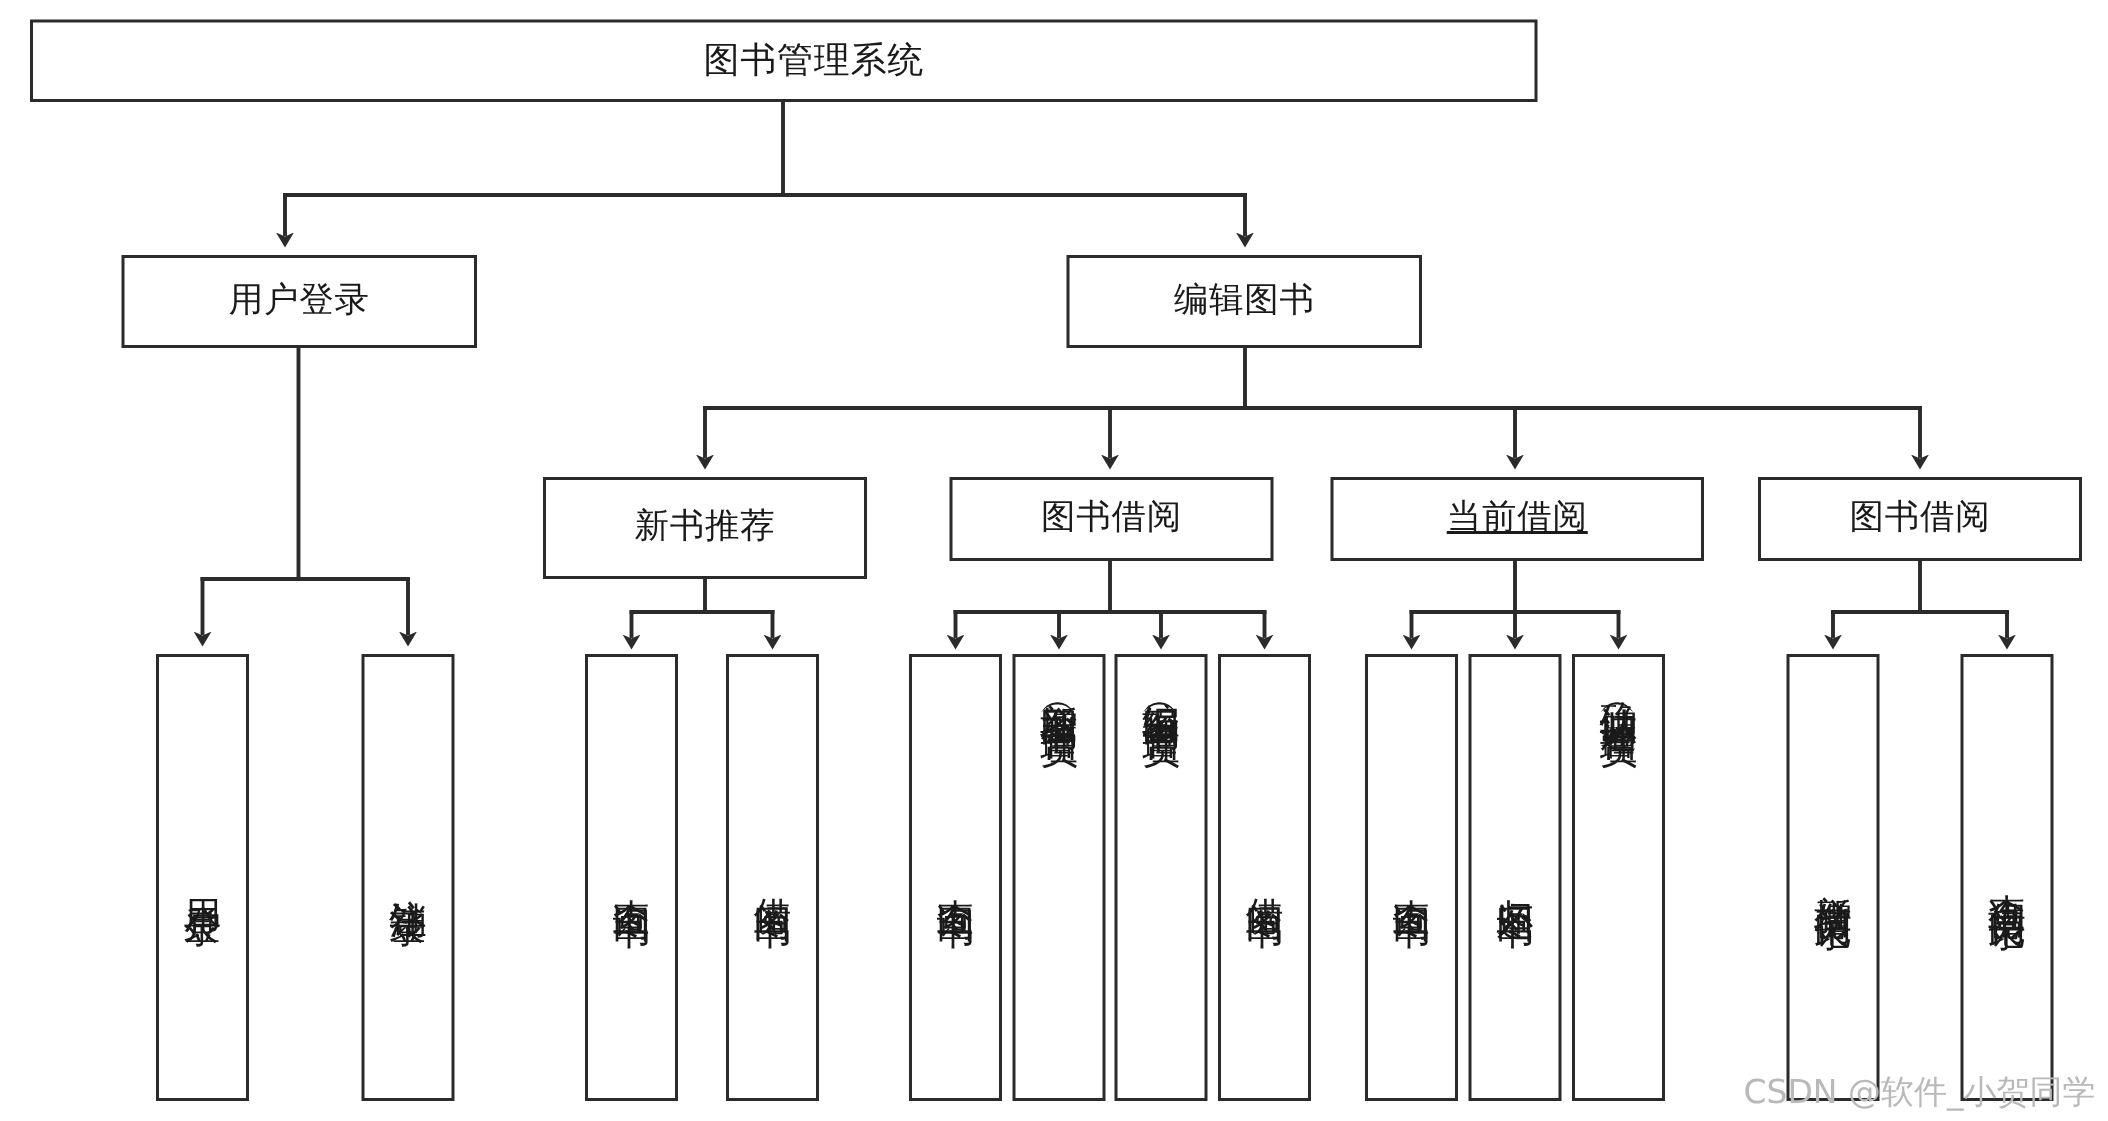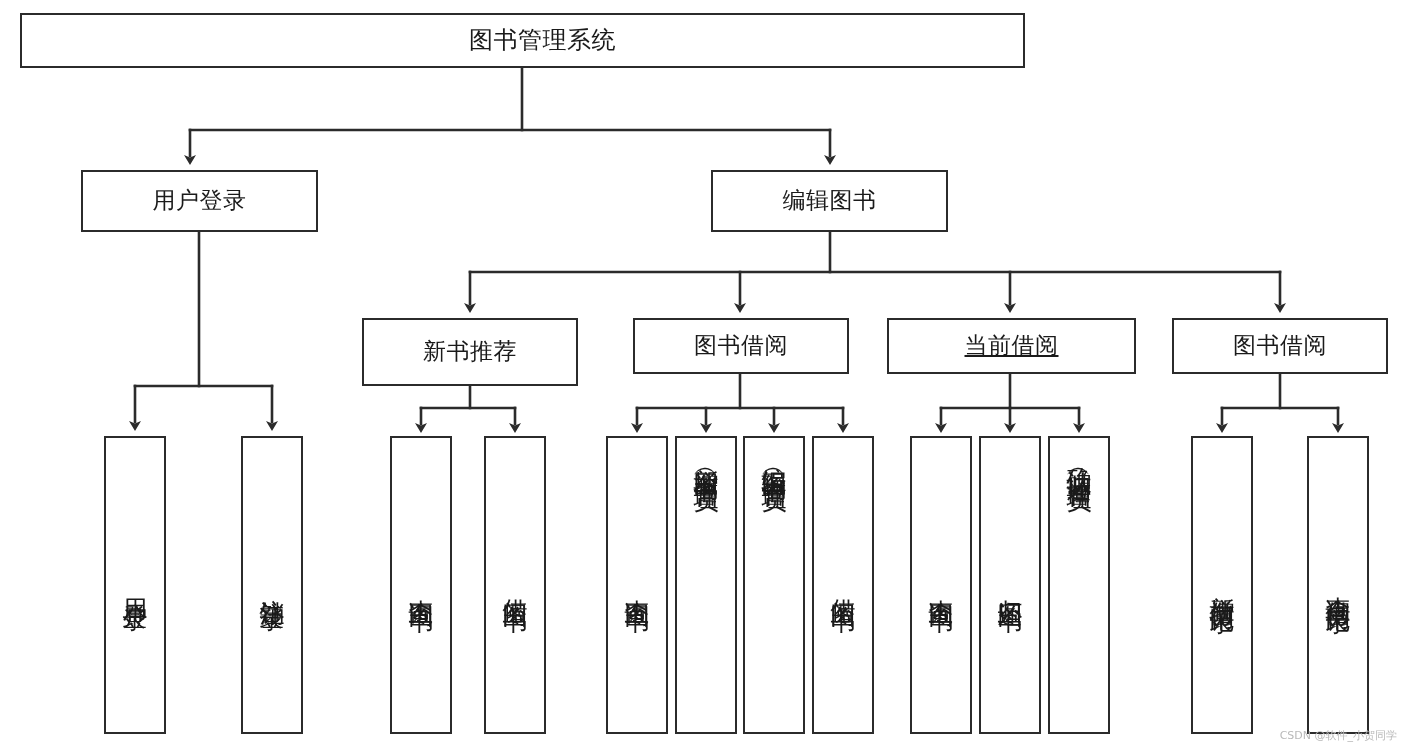--- a/index.html
+++ b/index.html
@@ -60,21 +60,21 @@
   }
   
   .node.v.mid{
     align-items:center;
     padding-top:0;
   }
   .node.v.mid .lbl{margin-top:0;}
   .watermark{
     position:absolute;
     right:8px;bottom:4px;
-    font-size:11px;
+    font-size:22px;
     color:#b9b9b9;
     white-space:nowrap;
     z-index:5;
     font-family:"DejaVu Sans","Liberation Sans",sans-serif;
     margin-left:13px;
   }
 </style>
 </head>
 <body>
 

